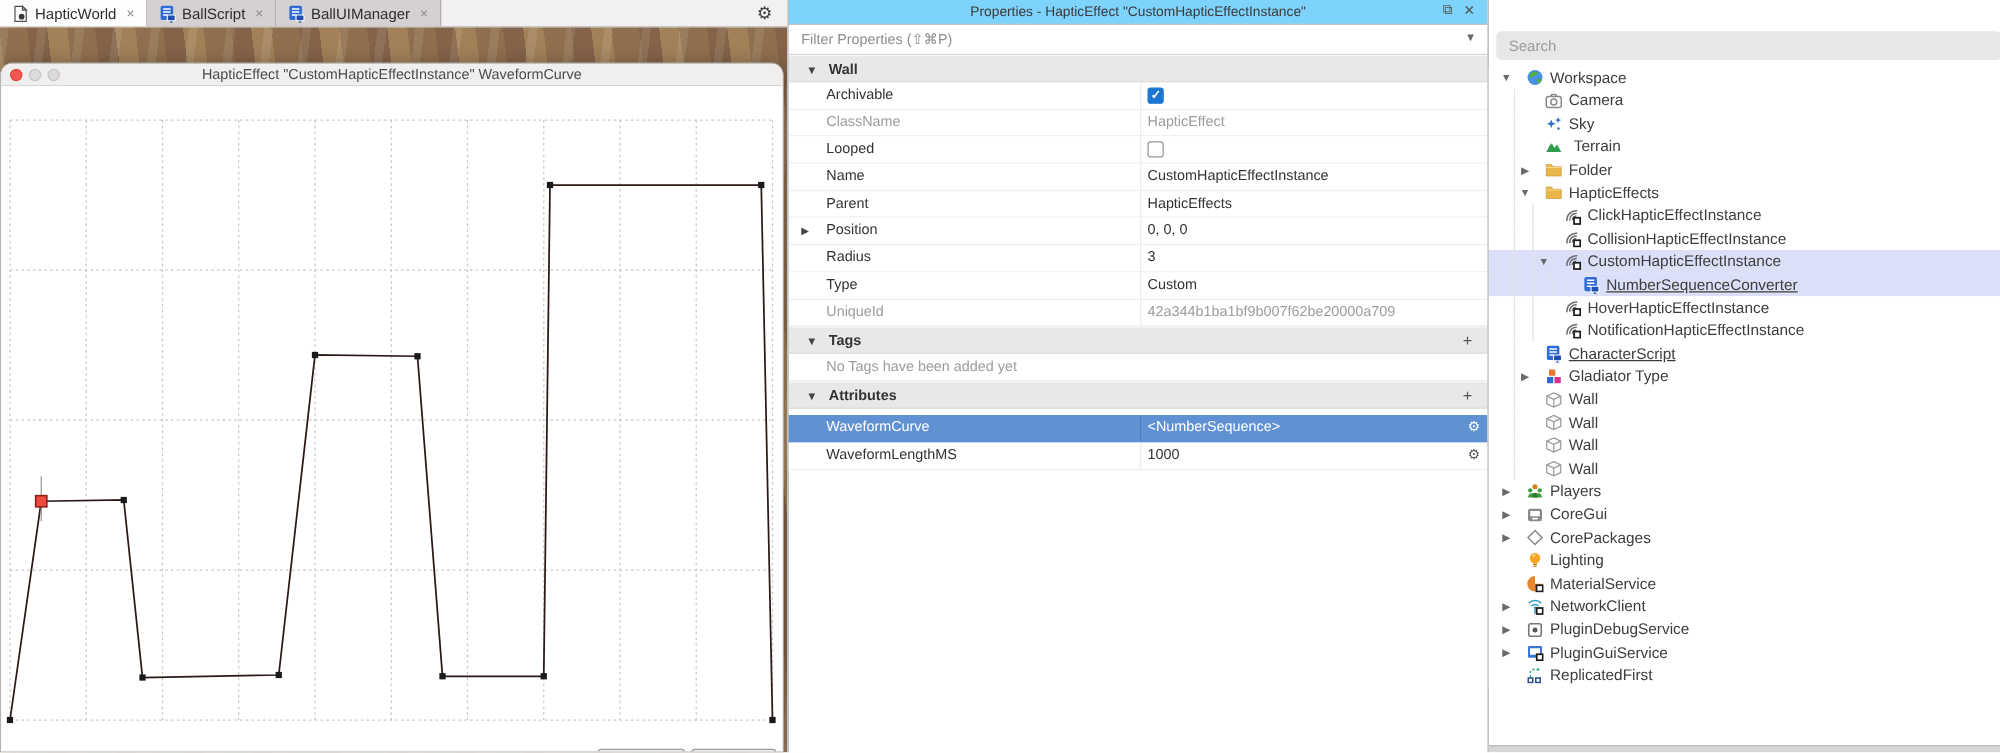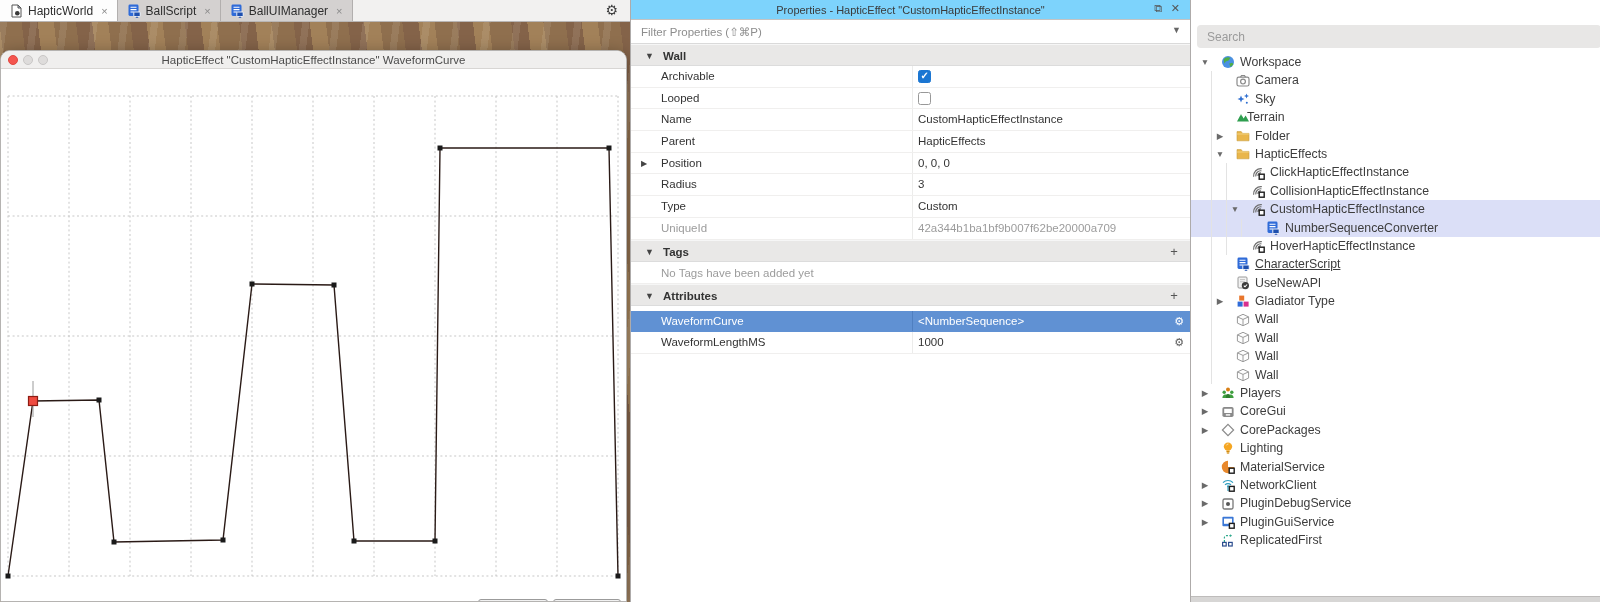--- a/index.html
+++ b/index.html
@@ -198,20 +198,25 @@
           <span class="sec-arrow">▼</span>
           <span class="sec-label">Wall</span>
         </div>
         <div class="prop-row">
           <div class="prop-divider"></div>
           <span class="prop-name">Archivable</span>
           <span class="checkbox checked"></span>
         </div>
         <div class="prop-row">
           <div class="prop-divider"></div>
+          <span class="prop-name dim">ClassName</span>
+          <span class="prop-val dim">HapticEffect</span>
+        </div>
+        <div class="prop-row">
+          <div class="prop-divider"></div>
           <span class="prop-name">Looped</span>
           <span class="checkbox"></span>
         </div>
         <div class="prop-row">
           <div class="prop-divider"></div>
           <span class="prop-name">Name</span>
           <span class="prop-val">CustomHapticEffectInstance</span>
         </div>
         <div class="prop-row">
           <div class="prop-divider"></div>
@@ -307,21 +312,21 @@
           <span class="t-label" style="left: 64px;">Sky</span>
         </div>
         <div class="trow">
           <div class="t-guide" style="left: 20px;"></div>
           <span class="t-icon" style="left: 45px;">
             <svg viewBox="0 0 14 14">
               <path d="M1 11.5L5 4l2.6 4.4L9.6 5.6 13 11.5z" fill="#2f9e4f"></path>
               <path d="M4.3 5.3L5 4l.8 1.3z" fill="#eaf6ec"></path>
             </svg>
           </span>
-          <span class="t-label" style="left: 56px;">Terrain</span>
+          <span class="t-label" style="left: 68px;">Terrain</span>
         </div>
         <div class="trow">
           <div class="t-guide" style="left: 20px;"></div>
           <span class="t-arrow" style="left: 24px;">▶</span>
           <span class="t-icon" style="left: 45px;">
             <svg viewBox="0 0 14 14">
               <path d="M1 2.6h4.2l1.4 1.8H13v7.4H1z" fill="#e9b64b" stroke="#c79c3c" stroke-width="0.6"></path>
               <path d="M1 5h12" stroke="#f5d98d" stroke-width="0.8"></path>
             </svg>
           </span>
@@ -389,60 +394,63 @@
           <div class="t-guide" style="left: 35px;"></div>
           <div class="t-guide" style="left: 50px;"></div>
           <span class="t-icon" style="left: 75px;">
             <svg viewBox="0 0 14 14">
               <rect x="1.5" y="0.5" width="10" height="11.5" rx="1.4" fill="#2f6bd8"></rect>
               <path d="M3.5 3.2h6M3.5 5.6h6M3.5 8h3.6" stroke="#fff" stroke-width="1.1"></path>
               <rect x="6.8" y="8" width="6.4" height="4.6" rx="0.8" fill="#1e4fae" stroke="#fff" stroke-width="0.9"></rect>
               <path d="M10 12.6v1.4M8.6 14h2.8" stroke="#1e4fae" stroke-width="1"></path>
             </svg>
           </span>
-          <span class="t-label" style="left: 94px;">NumberSequenceConverter</span>
+          <span class="t-label" style="left: 94px; text-decoration: underline;">NumberSequenceConverter</span>
         </div>
         <div class="trow">
           <div class="t-guide" style="left: 20px;"></div>
           <div class="t-guide" style="left: 35px;"></div>
           <span class="t-icon" style="left: 60px;">
             <svg viewBox="0 0 14 14">
               <g fill="none" stroke="#6e6e6e" stroke-width="1.2">
                 <path d="M2.6 10.8A7.4 7.4 0 0 1 10.8 2.6"></path>
                 <path d="M4.8 10.4a5 5 0 0 1 5.6-5.6"></path>
                 <path d="M7 10a2.6 2.6 0 0 1 3-3"></path>
               </g>
               <rect x="8.2" y="8.2" width="5" height="5" fill="#fff" stroke="#1d1d1d" stroke-width="1.4"></rect>
             </svg>
           </span>
           <span class="t-label" style="left: 79px;">HoverHapticEffectInstance</span>
         </div>
         <div class="trow">
           <div class="t-guide" style="left: 20px;"></div>
+          <div class="t-guide" style="left: 35px;"></div>
+          <span class="t-icon" style="left: 60px;">
+            <svg viewBox="0 0 14 14">
+              <g fill="none" stroke="#6e6e6e" stroke-width="1.2">
+                <path d="M2.6 10.8A7.4 7.4 0 0 1 10.8 2.6"></path>
+                <path d="M4.8 10.4a5 5 0 0 1 5.6-5.6"></path>
+                <path d="M7 10a2.6 2.6 0 0 1 3-3"></path>
+              </g>
+              <rect x="8.2" y="8.2" width="5" height="5" fill="#fff" stroke="#1d1d1d" stroke-width="1.4"></rect>
+            </svg>
+          </span>
+          <span class="t-label" style="left: 79px;">NotificationHapticEffectInstance</span>
+        </div>
+        <div class="trow">
+          <div class="t-guide" style="left: 20px;"></div>
           <span class="t-icon" style="left: 45px;">
             <svg viewBox="0 0 14 14">
               <rect x="1.5" y="0.5" width="10" height="11.5" rx="1.4" fill="#2f6bd8"></rect>
               <path d="M3.5 3.2h6M3.5 5.6h6M3.5 8h3.6" stroke="#fff" stroke-width="1.1"></path>
               <rect x="6.8" y="8" width="6.4" height="4.6" rx="0.8" fill="#1e4fae" stroke="#fff" stroke-width="0.9"></rect>
               <path d="M10 12.6v1.4M8.6 14h2.8" stroke="#1e4fae" stroke-width="1"></path>
             </svg>
           </span>
           <span class="t-label" style="left: 64px; text-decoration: underline;">CharacterScript</span>
-        </div>
-        <div class="trow">
-          <div class="t-guide" style="left: 20px;"></div>
-          <span class="t-icon" style="left: 45px;">
-            <svg viewBox="0 0 14 14">
-              <rect x="2" y="1" width="9" height="11" rx="1" fill="#f2f2f2" stroke="#9a9a9a" stroke-width="1"></rect>
-              <path d="M4 3.6h5M4 5.8h5" stroke="#bbb" stroke-width="0.9"></path>
-              <circle cx="9.4" cy="9.6" r="3.6" fill="#3d3d3d"></circle>
-              <path d="M7.8 9.6l1.2 1.2 2.1-2.3" stroke="#fff" stroke-width="1.1" fill="none"></path>
-            </svg>
-          </span>
-          <span class="t-label" style="left: 64px;">UseNewAPI</span>
         </div>
         <div class="trow">
           <div class="t-guide" style="left: 20px;"></div>
           <span class="t-arrow" style="left: 24px;">▶</span>
           <span class="t-icon" style="left: 45px;">
             <svg viewBox="0 0 14 14">
               <rect x="3.2" y="1.6" width="5" height="5" fill="#e8762c"></rect>
               <rect x="1.6" y="7.6" width="5" height="5" fill="#2f6bd8"></rect>
               <rect x="7.6" y="7.6" width="5" height="5" fill="#d8308f"></rect>
             </svg>

